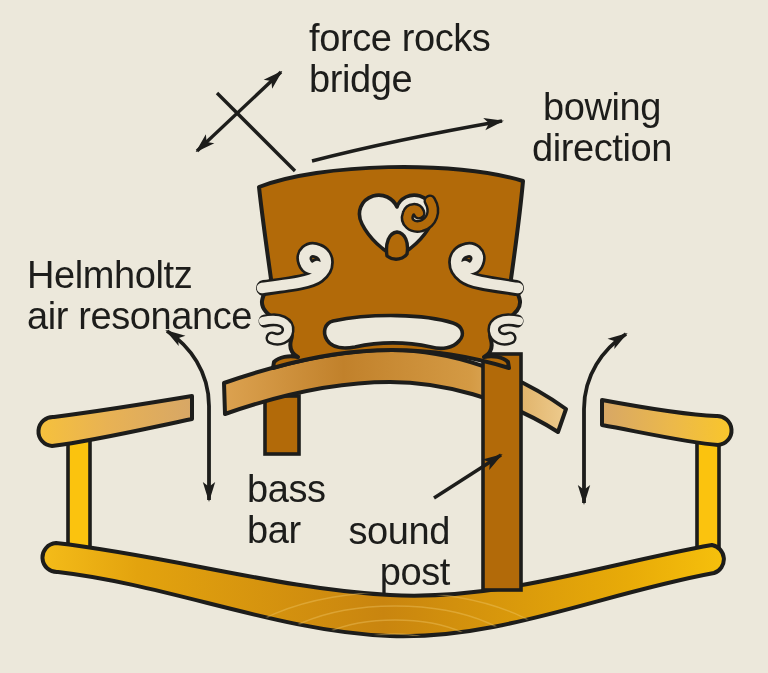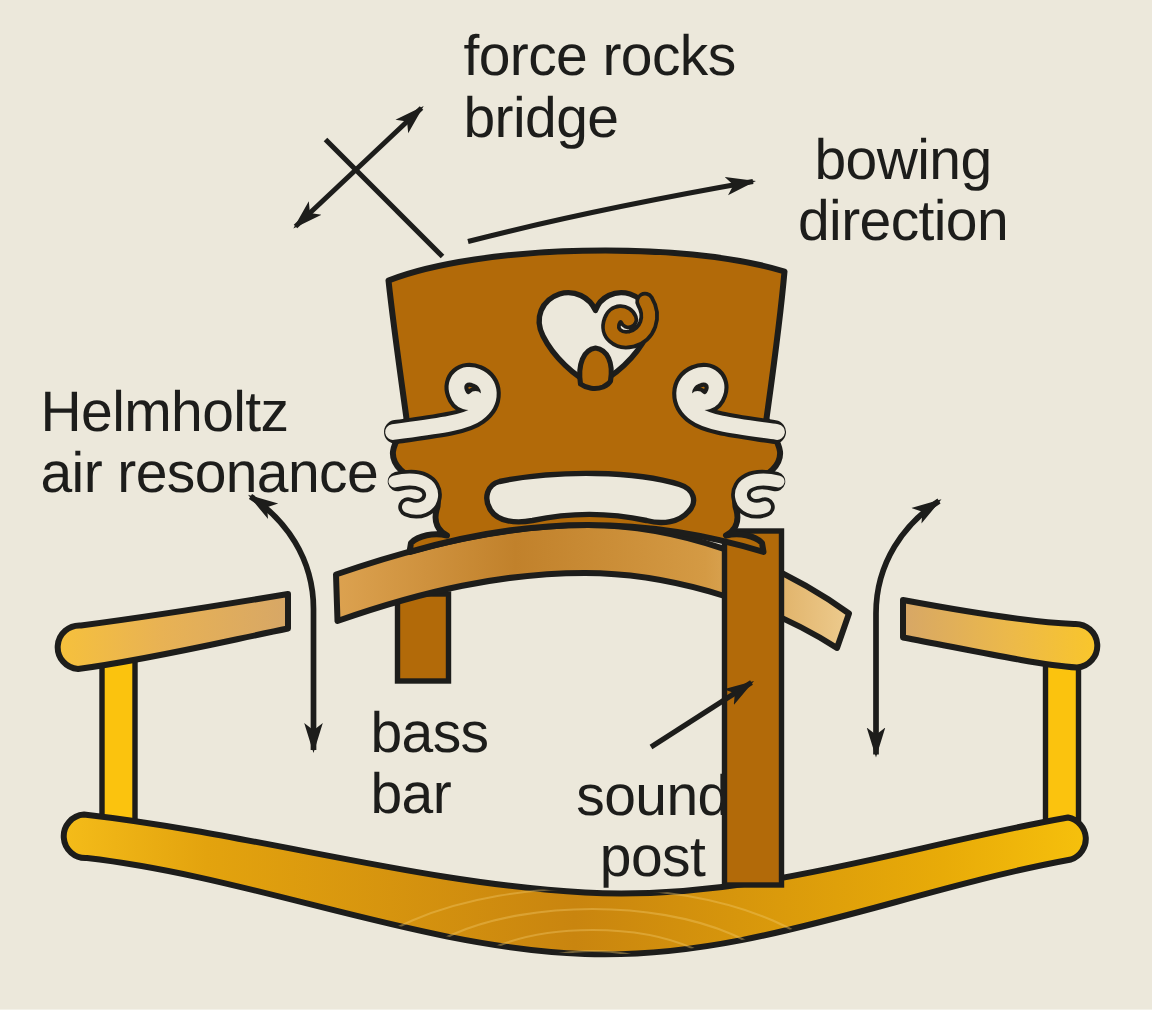--- a/index.html
+++ b/index.html
@@ -142,16 +142,16 @@
 </svg>
 
 <div class="lbl" style="left:309px;top:18px;">force rocks
 bridge</div>
 <div class="lbl" style="left:532px;top:87px;text-align:center;">bowing
 direction</div>
 <div class="lbl" style="left:27px;top:231px;margin-top:24px;">Helmholtz
 air resonance</div>
 <div class="lbl" style="left:247px;top:469px;">bass
 bar</div>
-<div class="lbl center" style="left:380px;top:511px;width:110px;">sound
+<div class="lbl center" style="left:340px;top:511px;width:110px;text-align:right;">sound
 post</div>
 
 </div>
 
 </body></html>

